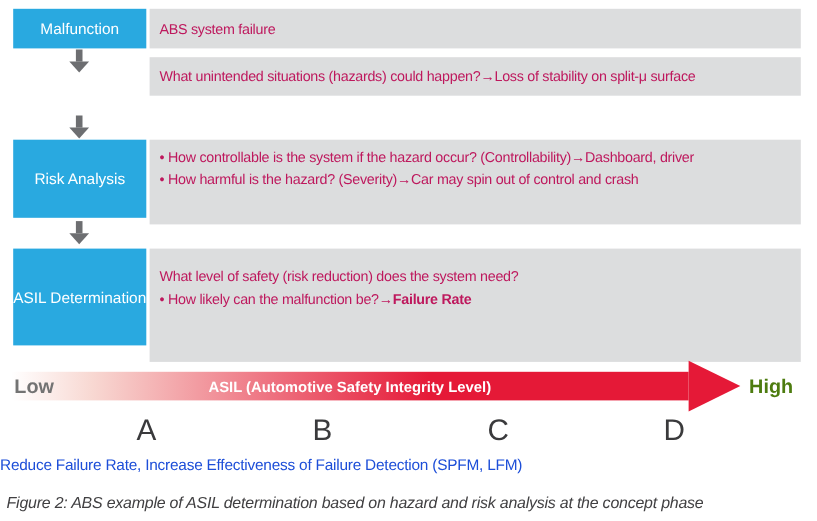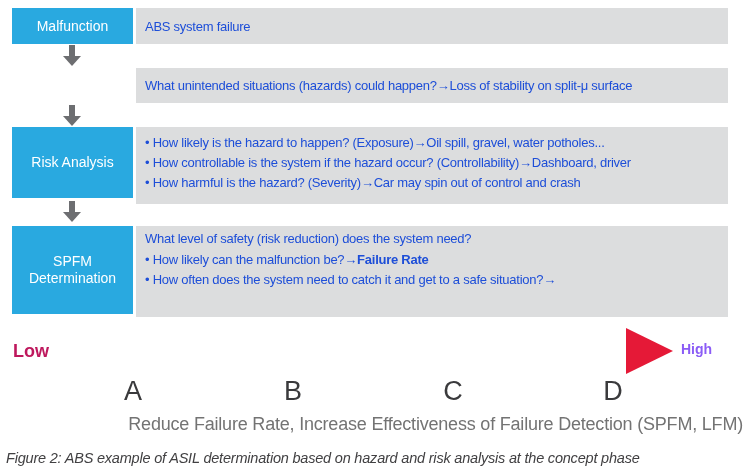--- a/index.html
+++ b/index.html
@@ -8,54 +8,54 @@
     font-family:Liberation Sans, sans-serif;
     color:#414042;overflow:hidden;
   }
   
   .label-box{
     position:absolute;left:12px;width:121px;background:#29A9E0;color:#ffffff;
     display:flex;align-items:center;justify-content:center;text-align:center;
     font-size:14px;line-height:17px;font-weight:500;
   }
   .content-box{
-    position:absolute;left:136px;width:583px;background:#DCDDDE;color:#1d4ed8;
+    position:absolute;left:136px;width:583px;background:#DCDDDE;color:#be185d;
     font-size:13px;letter-spacing:-0.25px;
   }
   .vcenter{display:flex;align-items:center;padding-left:9px;}
   .r1l{top:8px;height:36px;}   .r1c{top:8px;height:36px;}
-  .r2l{top:68px;height:35px;}  .r2c{top:68px;height:35px;}
+  .r2l{top:68px;height:35px;}  .r2c{top:52px;height:35px;}
   .r3l{top:127px;height:71px;text-align:center;} .r3c{top:127px;height:71px;padding:6px 0 0 9px;line-height:20px;}
-  .r4l{top:226px;height:88px;} .r4c{top:226px;height:88px;padding:3px 0 0 9px;line-height:20.5px;}
+  .r4l{top:226px;height:88px;} .r4c{top:226px;height:88px;padding:15px 0 0 9px;line-height:20.5px;}
   .line.bullet{padding-left:12px;text-indent:-12px;}
   .line.indent{padding-left:12px;}
   .bold{font-weight:bold;}
   
   .down-arrow{position:absolute;left:63px;width:18px;}
   .down-arrow .stem{width:6px;height:11px;background:#6D6E71;margin:0 auto;}
   .down-arrow .head{width:0;height:0;border-left:9px solid transparent;border-right:9px solid transparent;border-top:10px solid #6D6E71;}
   .a1{top:45px;} .a2{top:105px;} .a3{top:201px;}
   
   .asil-bar{
     position:absolute;left:10px;top:338px;width:616px;height:26px;
     background:linear-gradient(90deg,#ffffff 0%,#f8d8d2 12%,#ee7381 38%,#E51937 62%,#E51937 100%);
     display:flex;align-items:center;justify-content:center;
     color:#ffffff;font-weight:bold;font-size:13.5px;
   }
   .asil-head{
     position:absolute;left:626px;top:328px;width:0;height:0;
     border-top:23px solid transparent;border-bottom:23px solid transparent;
     border-left:47px solid #E51937;
   }
-  .low-label{position:absolute;left:13px;top:341px;font-size:18px;font-weight:bold;color:#be185d;}
-  .high-label{position:absolute;left:681px;top:341px;font-size:14px;font-weight:bold;color:#8b5cf6;}
+  .low-label{position:absolute;left:13px;top:341px;font-size:18px;font-weight:bold;color:#737373;}
+  .high-label{position:absolute;left:681px;top:341px;font-size:18px;font-weight:bold;color:#4d7c0f;}
   
   .level{position:absolute;top:376px;transform:translateX(-50%);font-size:27px;color:#3A3A3C;}
   .lvl-a{left:133px;} .lvl-b{left:293px;} .lvl-c{left:453px;} .lvl-d{left:613px;}
-  .scale-footer{position:absolute;top:414px;left:0;width:743px;text-align:right;font-size:18px;letter-spacing:-0.2px;color:#737373;}
+  .scale-footer{position:absolute;top:414px;left:0;width:743px;text-align:left;font-size:14px;letter-spacing:-0.2px;color:#1d4ed8;}
   .fig-caption{position:absolute;top:450px;left:6px;width:733px;font-style:italic;font-size:14.5px;letter-spacing:-0.2px;color:#414042;}
 </style>
 </head>
 <body>
 
 <div class="canvas">
 
   <div class="label-box r1l">
     <span>Malfunction</span>
   </div>
@@ -74,39 +74,40 @@
 
   <div class="down-arrow a2">
     <div class="stem"></div>
     <div class="head"></div>
   </div>
 
   <div class="label-box r3l">
     <span>Risk Analysis</span>
   </div>
   <div class="content-box r3c">
-    <div class="line bullet"><span>•</span> <span>How likely is the hazard to happen? (Exposure)→Oil spill, gravel, water potholes...</span></div>
     <div class="line bullet"><span>•</span> <span>How controllable is the system if the hazard occur? (Controllability)→Dashboard, driver</span></div>
     <div class="line bullet"><span>•</span> <span>How harmful is the hazard? (Severity)→Car may spin out of control and crash</span></div>
   </div>
 
   <div class="down-arrow a3">
     <div class="stem"></div>
     <div class="head"></div>
   </div>
 
   <div class="label-box r4l">
-    <span>SPFM Determination</span>
+    <span>ASIL Determination</span>
   </div>
   <div class="content-box r4c">
     <div class="line"><span>What level of safety (risk reduction) does the system need?</span></div>
     <div class="line bullet"><span>•</span> <span>How likely can the malfunction be?→</span><span class="bold">Failure Rate</span></div>
-    <div class="line bullet"><span>•</span> <span>How often does the system need to catch it and get to a safe situation?→</span></div>
   </div>
 
+  <div class="asil-bar">
+    <span>ASIL (Automotive Safety Integrity Level)</span>
+  </div>
   <div class="asil-head"></div>
   <div class="low-label">Low</div>
   <div class="high-label">High</div>
 
   <div class="level lvl-a">A</div>
   <div class="level lvl-b">B</div>
   <div class="level lvl-c">C</div>
   <div class="level lvl-d">D</div>
 
   <div class="scale-footer">Reduce Failure Rate, Increase Effectiveness of Failure Detection (SPFM, LFM)</div>

